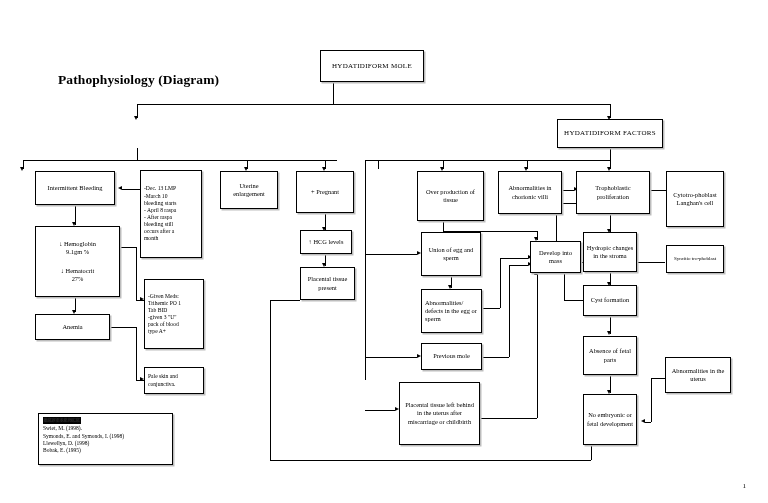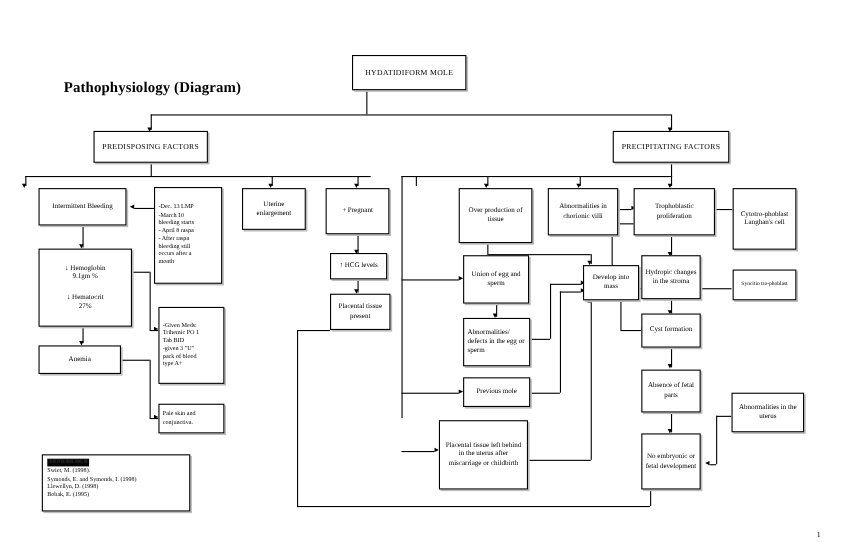--- a/index.html
+++ b/index.html
@@ -251,26 +251,23 @@
 
   <div class="seg h" style="left:651px; top:378px; width:14px;"></div>
   <div class="seg v" style="left:651px; top:378px; height:44px;"></div>
   <div class="seg h" style="left:645px; top:422px; width:6px;"></div>
   <div class="arrow left" style="left:641px; top:419.4px;"></div>
 
   <div class="box title-box" style="left:320px; top:50px; width:104px; height:32px;">
     <div class="inner">HYDATIDIFORM MOLE</div>
   </div>
 
-  <div class="box title-box" style="left:85px; top:119px; width:104px; height:29px;">
-    <div class="inner">PREDISPOSING FACTORS</div>
-  </div>
 
   <div class="box title-box" style="left:557px; top:119px; width:106px; height:29px;">
-    <div class="inner">PRECIPITATING FACTORS</div>
+    <div class="inner">HYDATIDIFORM FACTORS</div>
   </div>
 
   <div class="box" style="left:35px; top:171px; width:80px; height:34px;">
     <div class="inner">Intermittent Bleeding</div>
   </div>
 
   <div class="box" style="left:35px; top:226px; width:85px; height:71px; flex-direction:column; justify-content:space-evenly;">
     <div class="inner">
       <span>↓ Hemoglobin</span><br>
       <span>9.1gm %</span>

